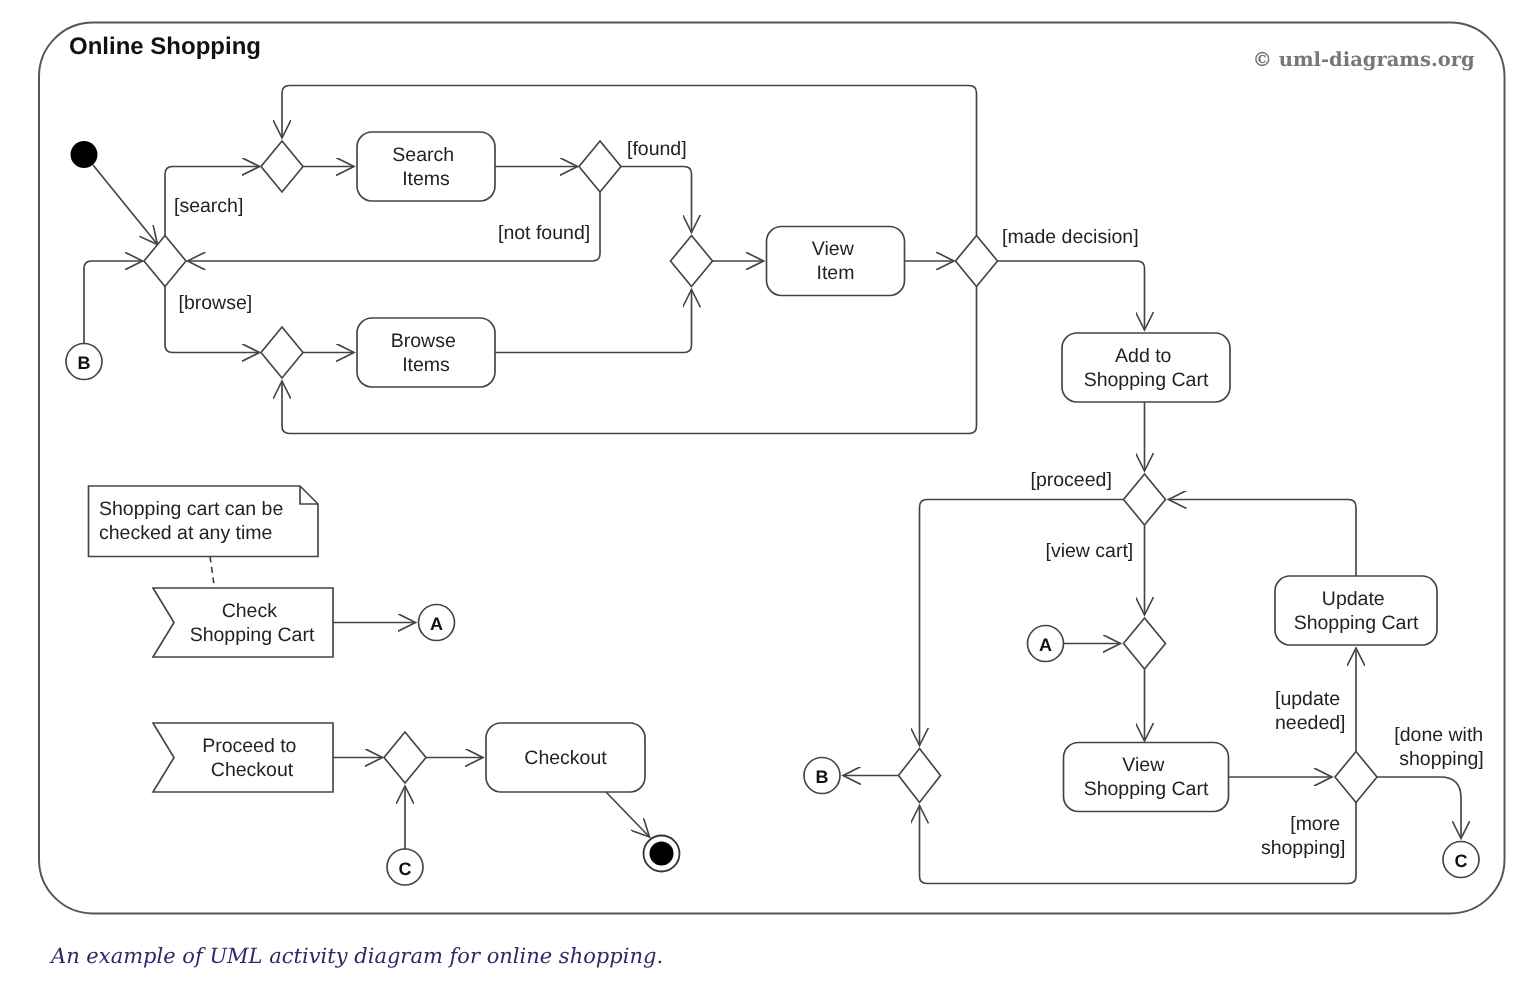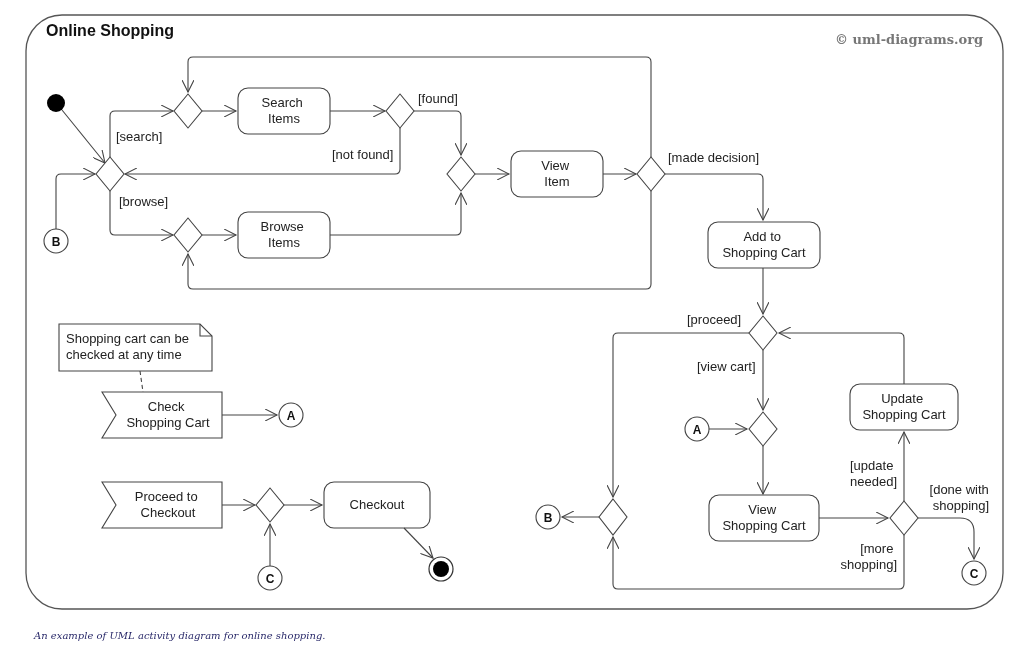--- a/index.html
+++ b/index.html
@@ -5,21 +5,21 @@
   html, body { margin:0; padding:0; background:#ffffff; }
   body { width:1024px; height:662px; position:relative; overflow:hidden; font-family:"Liberation Sans", sans-serif; }
   svg { position:absolute; left:0; top:0; }
   .frame { fill:#fff; stroke:#555; stroke-width:1.3; }
   .ln { fill:none; stroke:#444; stroke-width:1.1; }
   .node { fill:#fff; stroke:#444; stroke-width:1.1; }
   .lbl { font-family:"Liberation Sans", sans-serif; font-size:13px; fill:#222; }
   .title { font-family:"Liberation Sans", sans-serif; font-size:16px; font-weight:bold; fill:#111; }
   .copy { font-family:"DejaVu Serif", serif; font-size:13px; font-weight:bold; fill:#777; }
   .conn { font-family:"Liberation Sans", sans-serif; font-size:12px; font-weight:bold; fill:#111; }
-  .caption { position:absolute; left:34px; top:630px; font-family:"DejaVu Serif", serif; font-style:italic; font-size:10px; color:#2a2a6a; }
+  .caption { position:absolute; left:34px; top:630px; font-family:"DejaVu Serif", serif; font-style:italic; font-size:14px; color:#2a2a6a; }
 </style>
 </head>
 <body>
 
 <svg width="1024" height="662" viewBox="0 0 1024 662">
   <defs>
     <marker id="ah" markerWidth="14" markerHeight="12" refX="12" refY="6" orient="auto" markerUnits="userSpaceOnUse">
       <path d="M0,0 L12,6 L0,12" fill="none" stroke="#444" stroke-width="1.1"></path>
     </marker>
   </defs>

